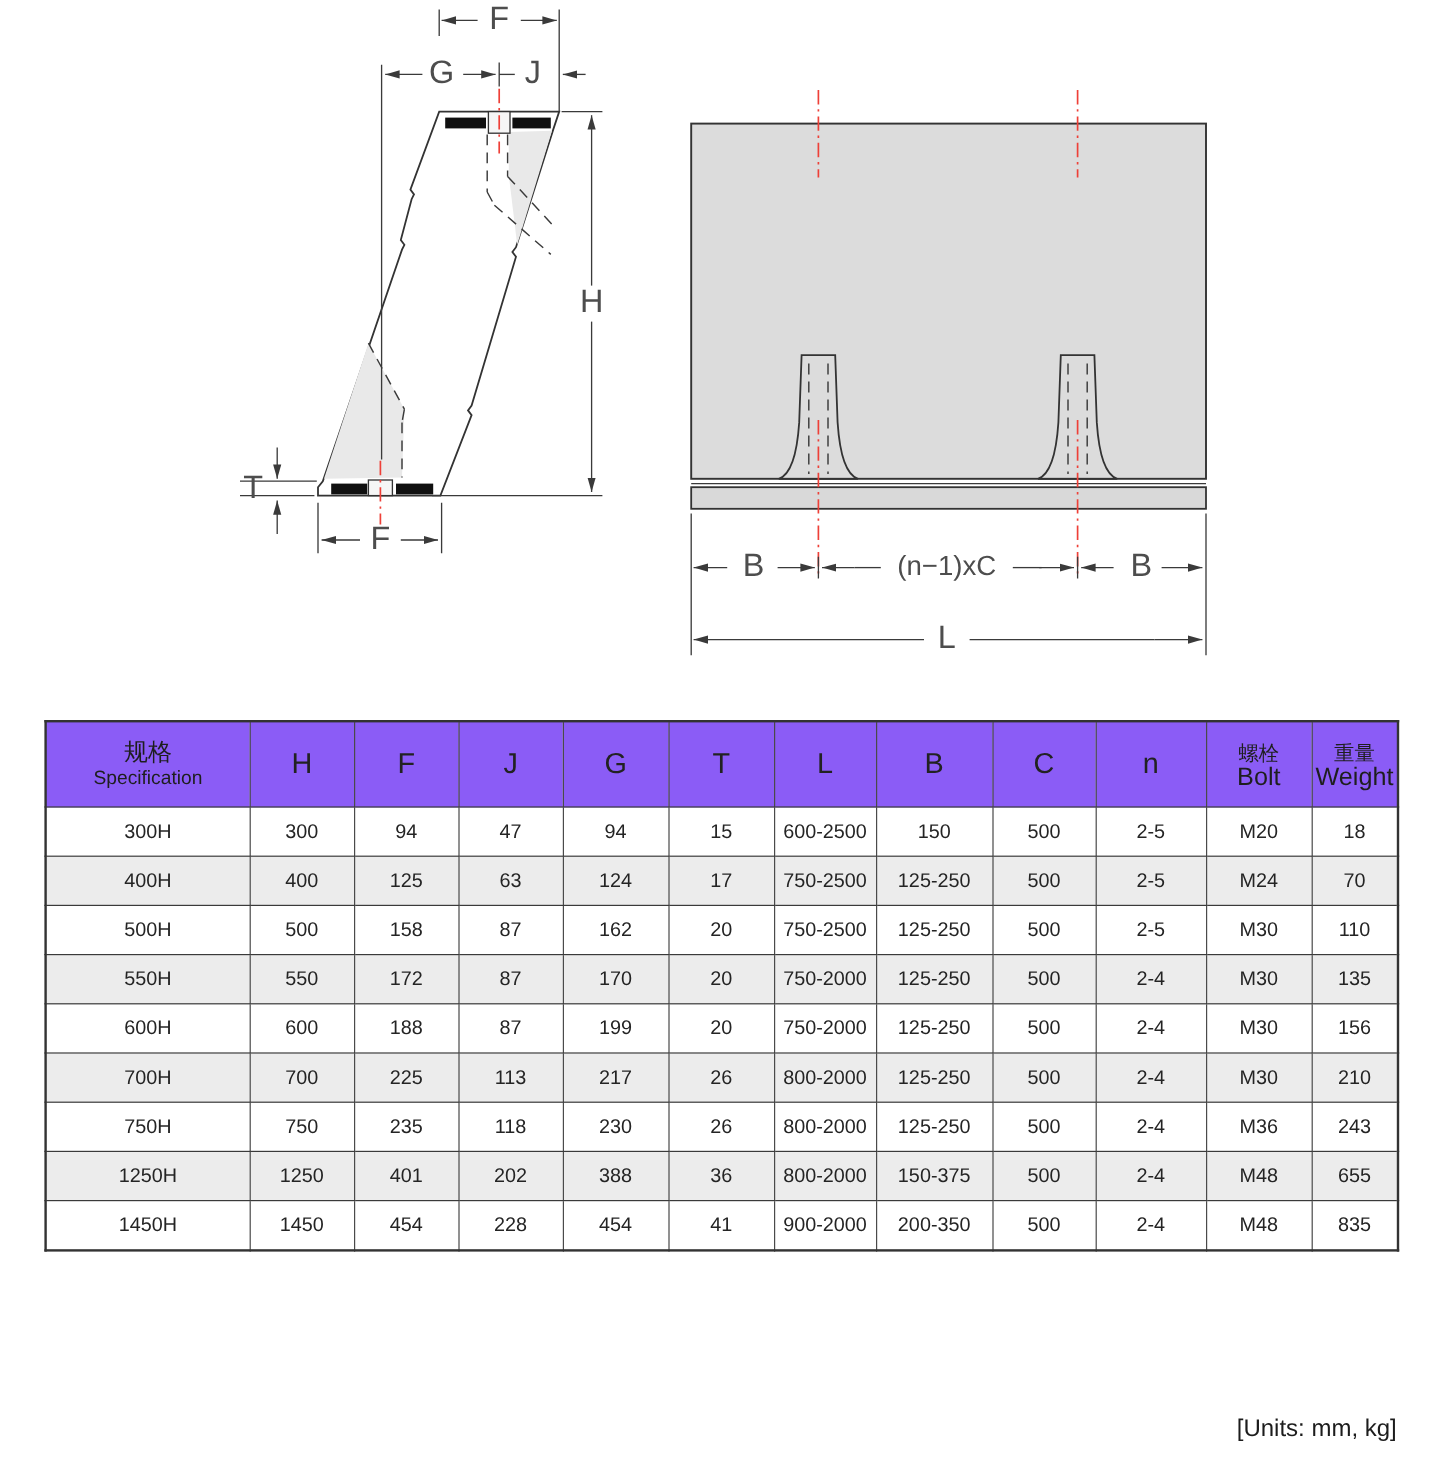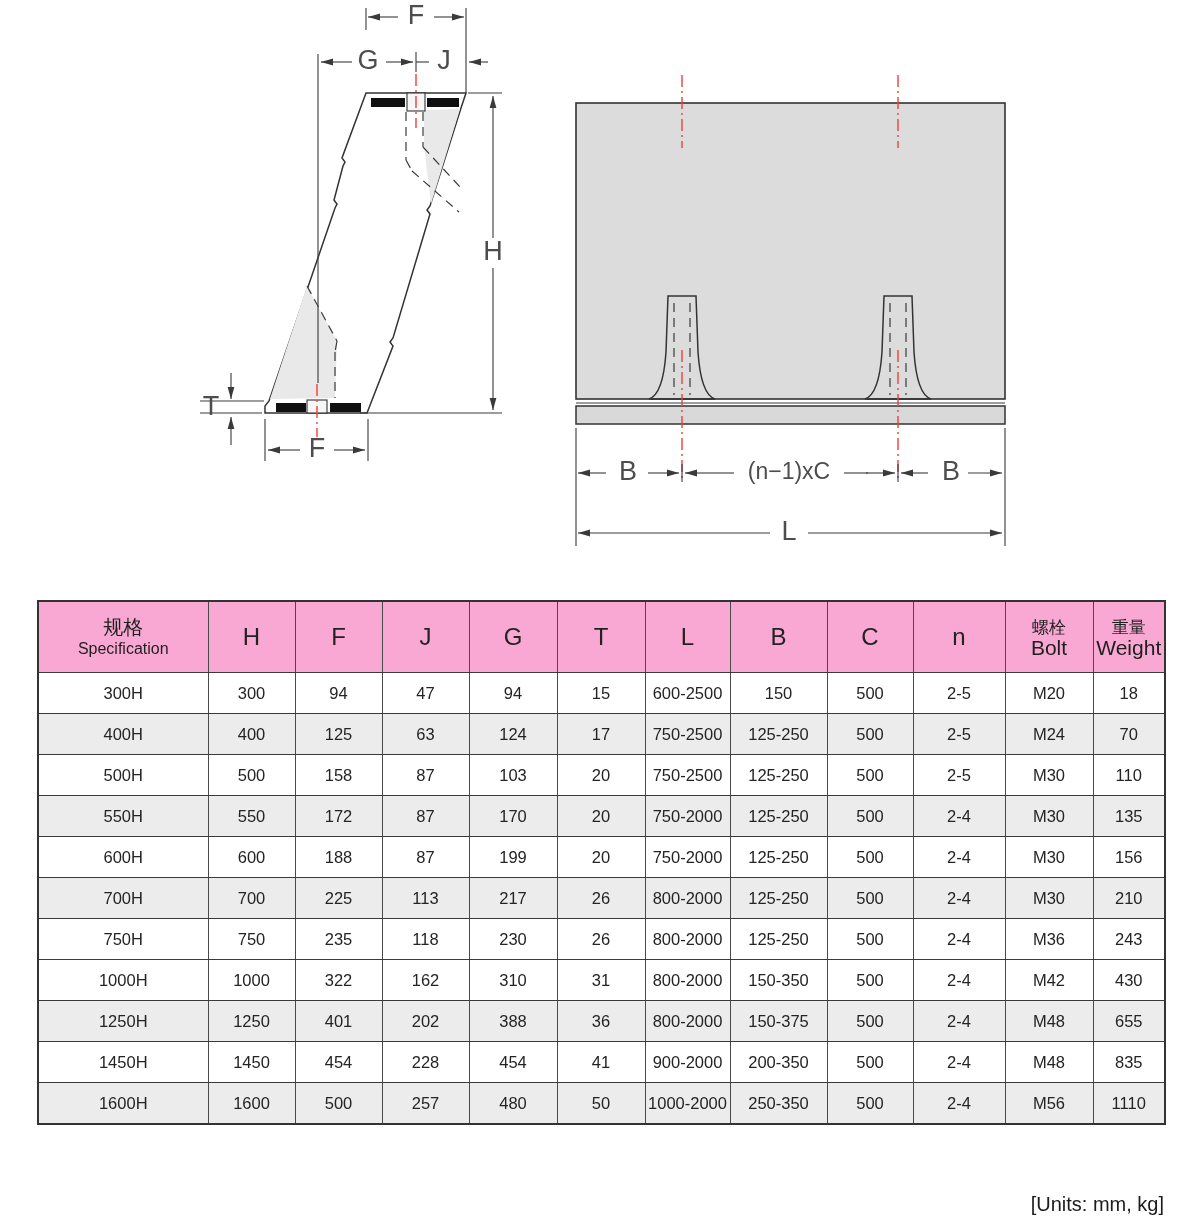--- a/index.html
+++ b/index.html
@@ -7,32 +7,32 @@
           font-family:"Liberation Sans","DejaVu Sans",sans-serif;color:#2b2b2b;}
   .drawing{position:absolute;left:0;top:0;}
 
   
   .spec-table-wrap{position:absolute;left:37px;top:600px;width:1127px;}
   table.spec{border-collapse:collapse;table-layout:fixed;width:1127px;
              border:2px solid #333;}
   table.spec th, table.spec td{
       border:1.4px solid #4a4a4a;border-top:1.7px solid #3a3a3a;border-bottom:1.7px solid #3a3a3a;
       text-align:center;vertical-align:middle;padding:0;}
-  table.spec thead th{background:#f9a8d4;height:70px;font-weight:normal;}
+  table.spec thead th{background:#8b5cf6;height:70px;font-weight:normal;}
   th.letter{font-size:24px;color:#222;}
   .zh{font-size:20px;line-height:24px;color:#1e1e1e;}
   .zh2{font-size:17px;line-height:20px;color:#1e1e1e;}
   .en{font-size:16px;line-height:20px;color:#1e1e1e;}
   .en2{font-size:21px;line-height:19px;color:#1e1e1e;}
   table.spec tbody td{height:40px;font-size:16.5px;color:#242424;background:#ffffff;}
   table.spec tbody tr.alt td{background:#ececec;}
   tbody td:first-child{font-size:17px;}
 
   .footer-units{position:absolute;left:37px;top:1180px;width:1127px;text-align:right;
-                font-size:20px;color:#1c1c1c;margin-top:13px;}
+                font-size:20px;color:#1c1c1c;}
 
   
   .ol   {fill:none;stroke:#333;stroke-width:1.5;}
   .thin {fill:none;stroke:#3a3a3a;stroke-width:1.1;}
   .dash {fill:none;stroke:#3a3a3a;stroke-width:1.2;stroke-dasharray:9 6;}
   .red  {fill:none;stroke:#ee4038;stroke-width:1.4;stroke-dasharray:12 4 2 4;}
   .dim  {fill:none;stroke:#3a3a3a;stroke-width:1.1;}
   .dimtext{fill:#4d4d4d;font-size:27px;font-family:"Liberation Sans",sans-serif;}
   .dimtext-small{fill:#4d4d4d;font-size:23px;font-family:"Liberation Sans",sans-serif;}
 </style>
@@ -214,21 +214,21 @@
             <td>500</td>
             <td>2-5</td>
             <td>M24</td>
             <td>70</td>
           </tr>
           <tr>
             <td>500H</td>
             <td>500</td>
             <td>158</td>
             <td>87</td>
-            <td>103</td>
+            <td>162</td>
             <td>20</td>
             <td>750-2500</td>
             <td>125-250</td>
             <td>500</td>
             <td>2-5</td>
             <td>M30</td>
             <td>110</td>
           </tr>
           <tr class="alt">
             <td>550H</td>
@@ -278,34 +278,20 @@
             <td>235</td>
             <td>118</td>
             <td>230</td>
             <td>26</td>
             <td>800-2000</td>
             <td>125-250</td>
             <td>500</td>
             <td>2-4</td>
             <td>M36</td>
             <td>243</td>
-          </tr>
-          <tr>
-            <td>1000H</td>
-            <td>1000</td>
-            <td>322</td>
-            <td>162</td>
-            <td>310</td>
-            <td>31</td>
-            <td>800-2000</td>
-            <td>150-350</td>
-            <td>500</td>
-            <td>2-4</td>
-            <td>M42</td>
-            <td>430</td>
           </tr>
           <tr class="alt">
             <td>1250H</td>
             <td>1250</td>
             <td>401</td>
             <td>202</td>
             <td>388</td>
             <td>36</td>
             <td>800-2000</td>
             <td>150-375</td>
@@ -321,32 +307,18 @@
             <td>228</td>
             <td>454</td>
             <td>41</td>
             <td>900-2000</td>
             <td>200-350</td>
             <td>500</td>
             <td>2-4</td>
             <td>M48</td>
             <td>835</td>
           </tr>
-          <tr class="alt">
-            <td>1600H</td>
-            <td>1600</td>
-            <td>500</td>
-            <td>257</td>
-            <td>480</td>
-            <td>50</td>
-            <td>1000-2000</td>
-            <td>250-350</td>
-            <td>500</td>
-            <td>2-4</td>
-            <td>M56</td>
-            <td>1110</td>
-          </tr>
         </tbody>
     </table>
   </div>
 
   <div class="footer-units">[Units: mm, kg]</div>
 </div>
 
 </body></html>

